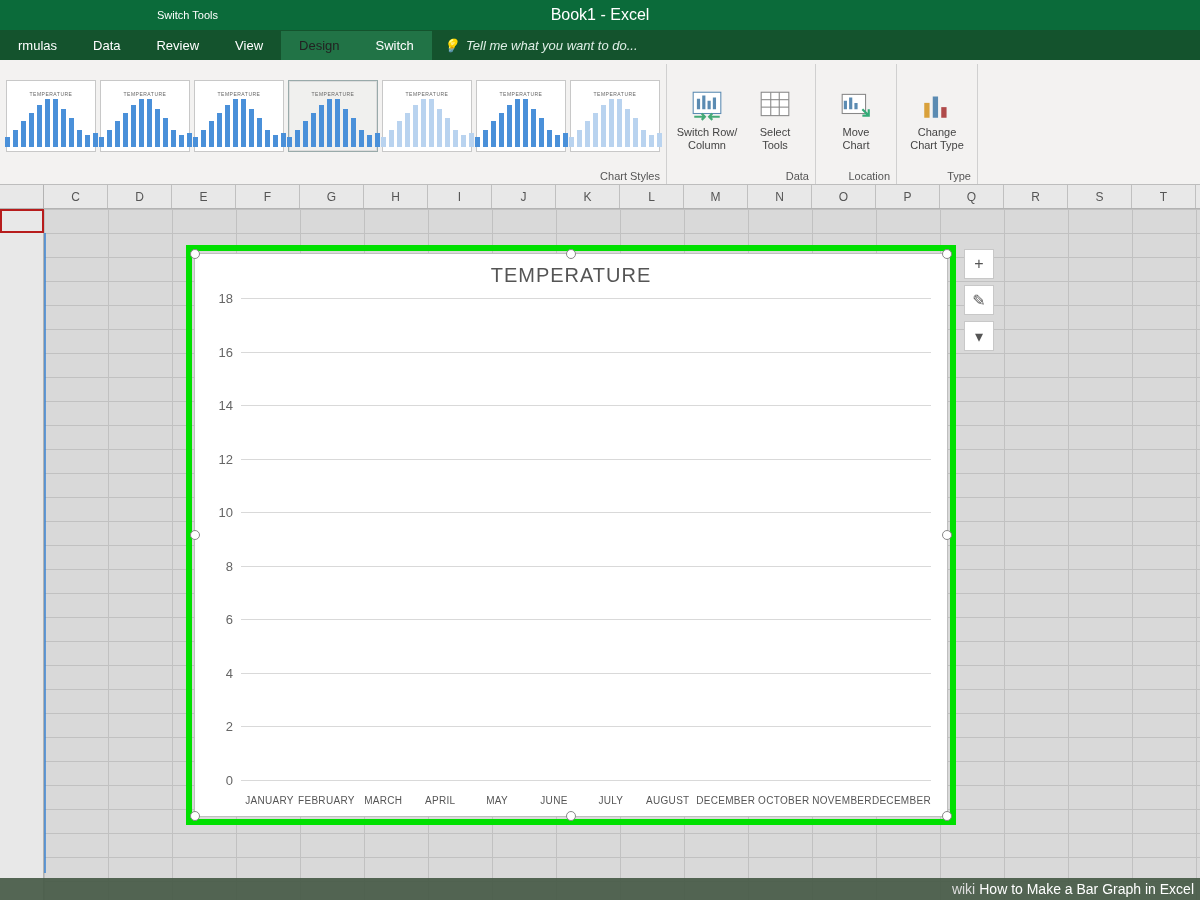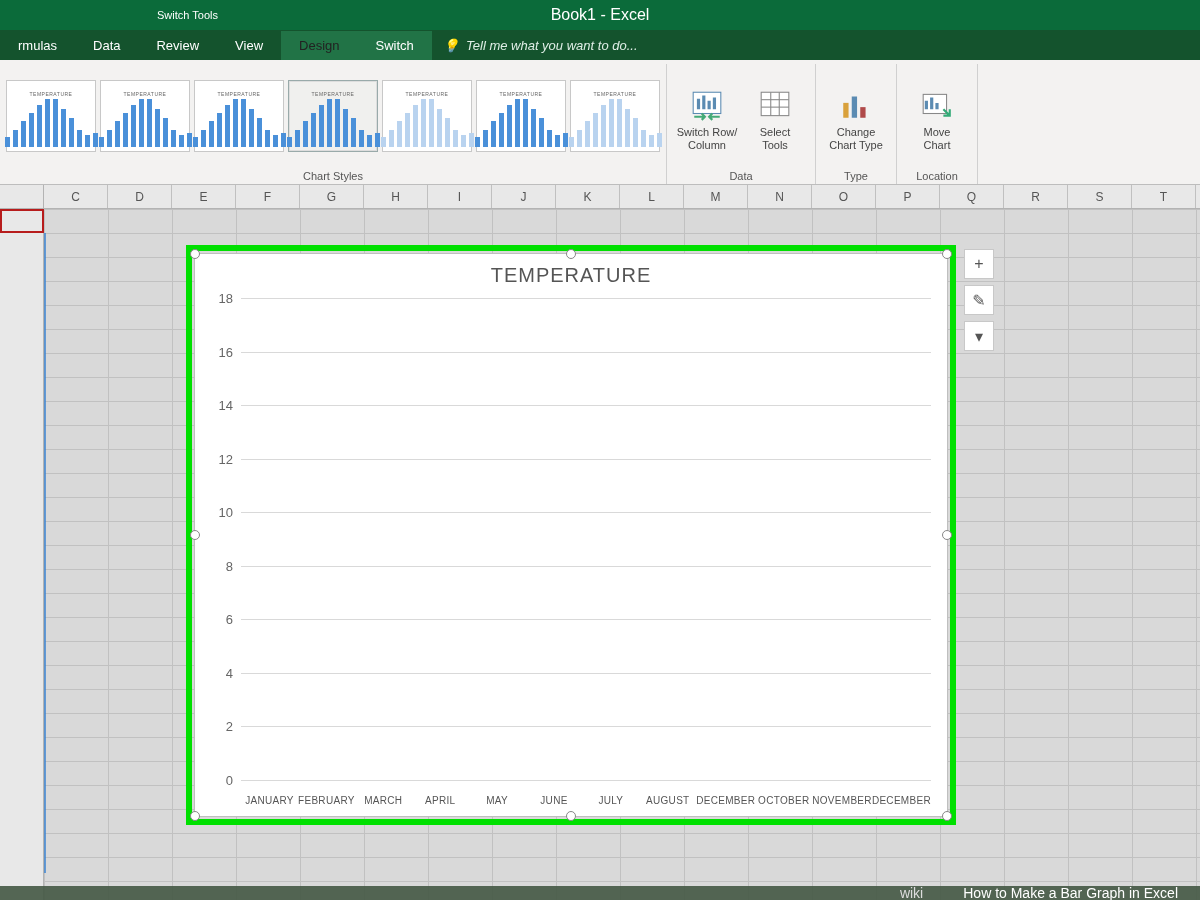--- a/index.html
+++ b/index.html
@@ -14,21 +14,21 @@
   .tabstrip { background: #14532d; height: 30px; display: flex; align-items: flex-end; color: #fff; }
   .tabstrip .tab { padding: 7px 18px; font-size: 13px; cursor: pointer; }
   .tabstrip .tab.active { background: #d9d9d9; color: #222; }
   .tabstrip .tab.sub { background: #217346; }
   .tabstrip .tellme { padding: 7px 12px; font-size: 13px; color: #dfeee6; font-style: italic; display:flex; align-items:center; gap:6px;}
 
   
   .ribbon { background: #f3f2f1; height: 125px; border-bottom: 1px solid #bdbdbd;
             display: flex; align-items: stretch; padding: 4px 0 0 0; }
   .ribbon .group { border-right: 1px solid #d0d0d0; display: flex; flex-direction: column;
-                   align-items: center; justify-content: flex-end; padding: 0 6px 2px 6px; }
+                   align-items: flex-end; justify-content: flex-end; padding: 0 6px 2px 6px; }
   .ribbon .group .label { font-size: 11px; color: #555; margin-top: 2px; }
   .styles-row { display: flex; gap: 4px; flex: 1; align-items: center; }
   .chart-style { width: 90px; height: 72px; background: #fff; border: 1px solid #c8c8c8;
                  display: flex; flex-direction:column; align-items: center; justify-content: flex-end;
                  padding: 6px 4px 4px 4px; gap:2px; cursor:pointer;}
   .chart-style.selected { border: 1px solid #9aa; background:#f0f0ee; box-shadow: inset 0 0 0 1px #ddd;}
   .chart-style .mini-bars { display: flex; align-items: flex-end; gap: 3px; height: 48px;}
   .chart-style .mini-bars span { width: 5px; background: #4a90d9; }
   .chart-style .mini-title { font-size:5px; color:#666; letter-spacing:0.5px;}
   .chart-style.area .mini-bars span{ background:#b9d3ef;}
@@ -77,23 +77,23 @@
   .bars .bar { width:28px; background:#4a90d9;}
   .xlabels { position:absolute; left:46px; right:16px; bottom:10px; display:flex;}
   .xlabels span { flex:1; text-align:center; font-size:10px; color:#555; letter-spacing:0.3px;}
 
   
   .flyout { position:absolute; top:64px; left:964px; display:flex; flex-direction:column; gap:6px;}
   .flyout .fb { width:30px; height:30px; background:#fff; border:1px solid #c8c8c8;
                 display:flex; align-items:center; justify-content:center; cursor:pointer; font-size:16px; color:#555;}
 
   
-  .footer { position:absolute; left:0; right:0; bottom:0; height:14px; background:rgba(70,90,70,0.92);
-            color:#fff; display:flex; align-items:center; justify-content:flex-end; padding:0 22px;
-            font-size:14px;gap:36px;}
+  .footer { position:absolute; left:0; right:0; bottom:0; height:22px; background:rgba(70,90,70,0.92);
+            color:#fff; display:flex; align-items:center; justify-content:flex-end; padding:0 6px;
+            font-size:14px;}
   .footer b { font-weight:400; color:#ddd; margin-right:4px;}
 </style>
 </head>
 <body>
 
 <div class="titlebar">
   <div class="ctx">Switch Tools</div>
   <div class="doc">Book1 - Excel</div>
 </div>
 
@@ -255,46 +255,46 @@
             <line x1="3" y1="11" x2="29" y2="11" stroke="#888"></line>
             <line x1="3" y1="18" x2="29" y2="18" stroke="#888"></line>
             <line x1="12" y1="4" x2="12" y2="26" stroke="#888"></line>
             <line x1="20" y1="4" x2="20" y2="26" stroke="#888"></line>
           </svg>
         <span style="white-space:pre-line;">Select
 Tools</span>
       </div>
     </div>
     <div class="label">Data</div>
+  </div>
+
+  <div class="group">
+    <div class="btn">
+      <svg viewBox="0 0 32 32">
+          <rect x="3" y="6" width="22" height="18" fill="#fff" stroke="#888"></rect>
+          <path d="M6 20 V12 M11 20 V9 M16 20 V14" stroke="#5b8bb2" stroke-width="3"></path>
+          <path d="M22 20 l6 6 M28 20 v6 h-6" stroke="#3a7" stroke-width="2" fill="none"></path>
+        </svg>
+      <span style="white-space:pre-line;">Move
+Chart</span>
+    </div>
+    <div class="label">Location</div>
   </div>
 
   <div class="group">
     <div class="btn">
       <svg viewBox="0 0 32 32">
           <rect x="4" y="14" width="5" height="14" fill="#d9a13b"></rect>
           <rect x="12" y="8" width="5" height="20" fill="#5b8bb2"></rect>
           <rect x="20" y="18" width="5" height="10" fill="#b04a4a"></rect>
         </svg>
       <span style="white-space:pre-line;">Change
 Chart Type</span>
     </div>
     <div class="label">Type</div>
-  </div>
-
-  <div class="group">
-    <div class="btn">
-      <svg viewBox="0 0 32 32">
-          <rect x="3" y="6" width="22" height="18" fill="#fff" stroke="#888"></rect>
-          <path d="M6 20 V12 M11 20 V9 M16 20 V14" stroke="#5b8bb2" stroke-width="3"></path>
-          <path d="M22 20 l6 6 M28 20 v6 h-6" stroke="#3a7" stroke-width="2" fill="none"></path>
-        </svg>
-      <span style="white-space:pre-line;">Move
-Chart</span>
-    </div>
-    <div class="label">Location</div>
   </div>
 </div>
 
 <div class="sheet">
   <div class="col-headers">
     <div class="rowhdr"></div>
     <div class="ch">C</div>
     <div class="ch">D</div>
     <div class="ch">E</div>
     <div class="ch">F</div>

